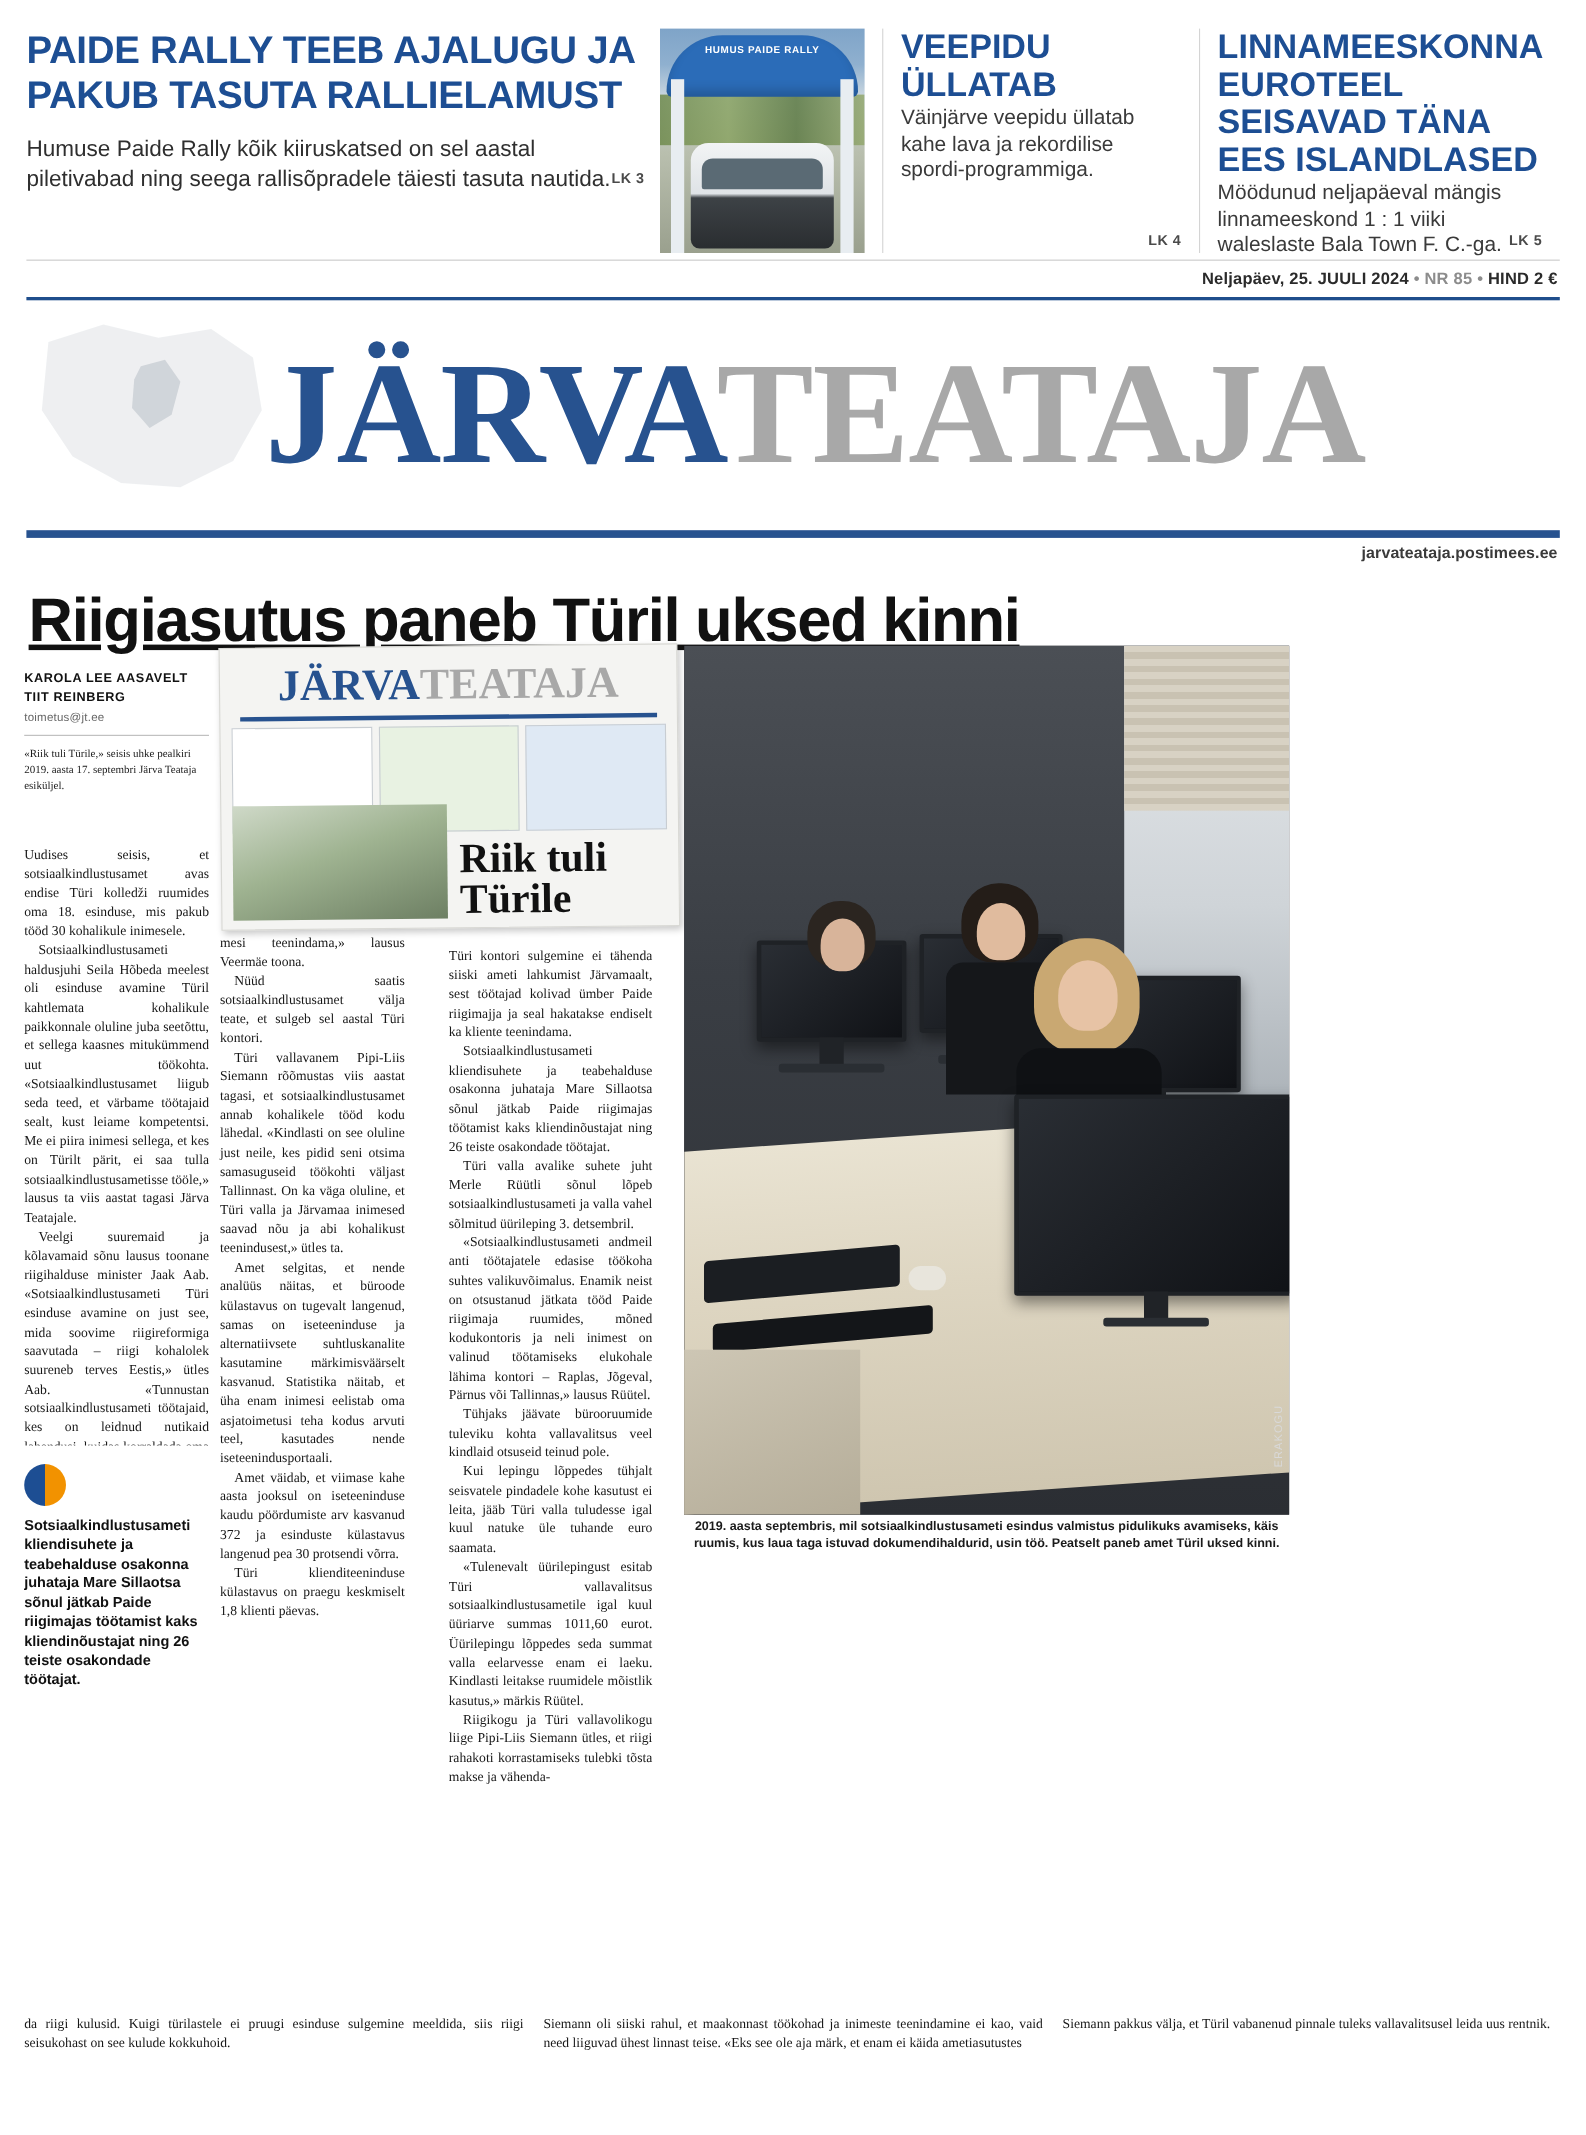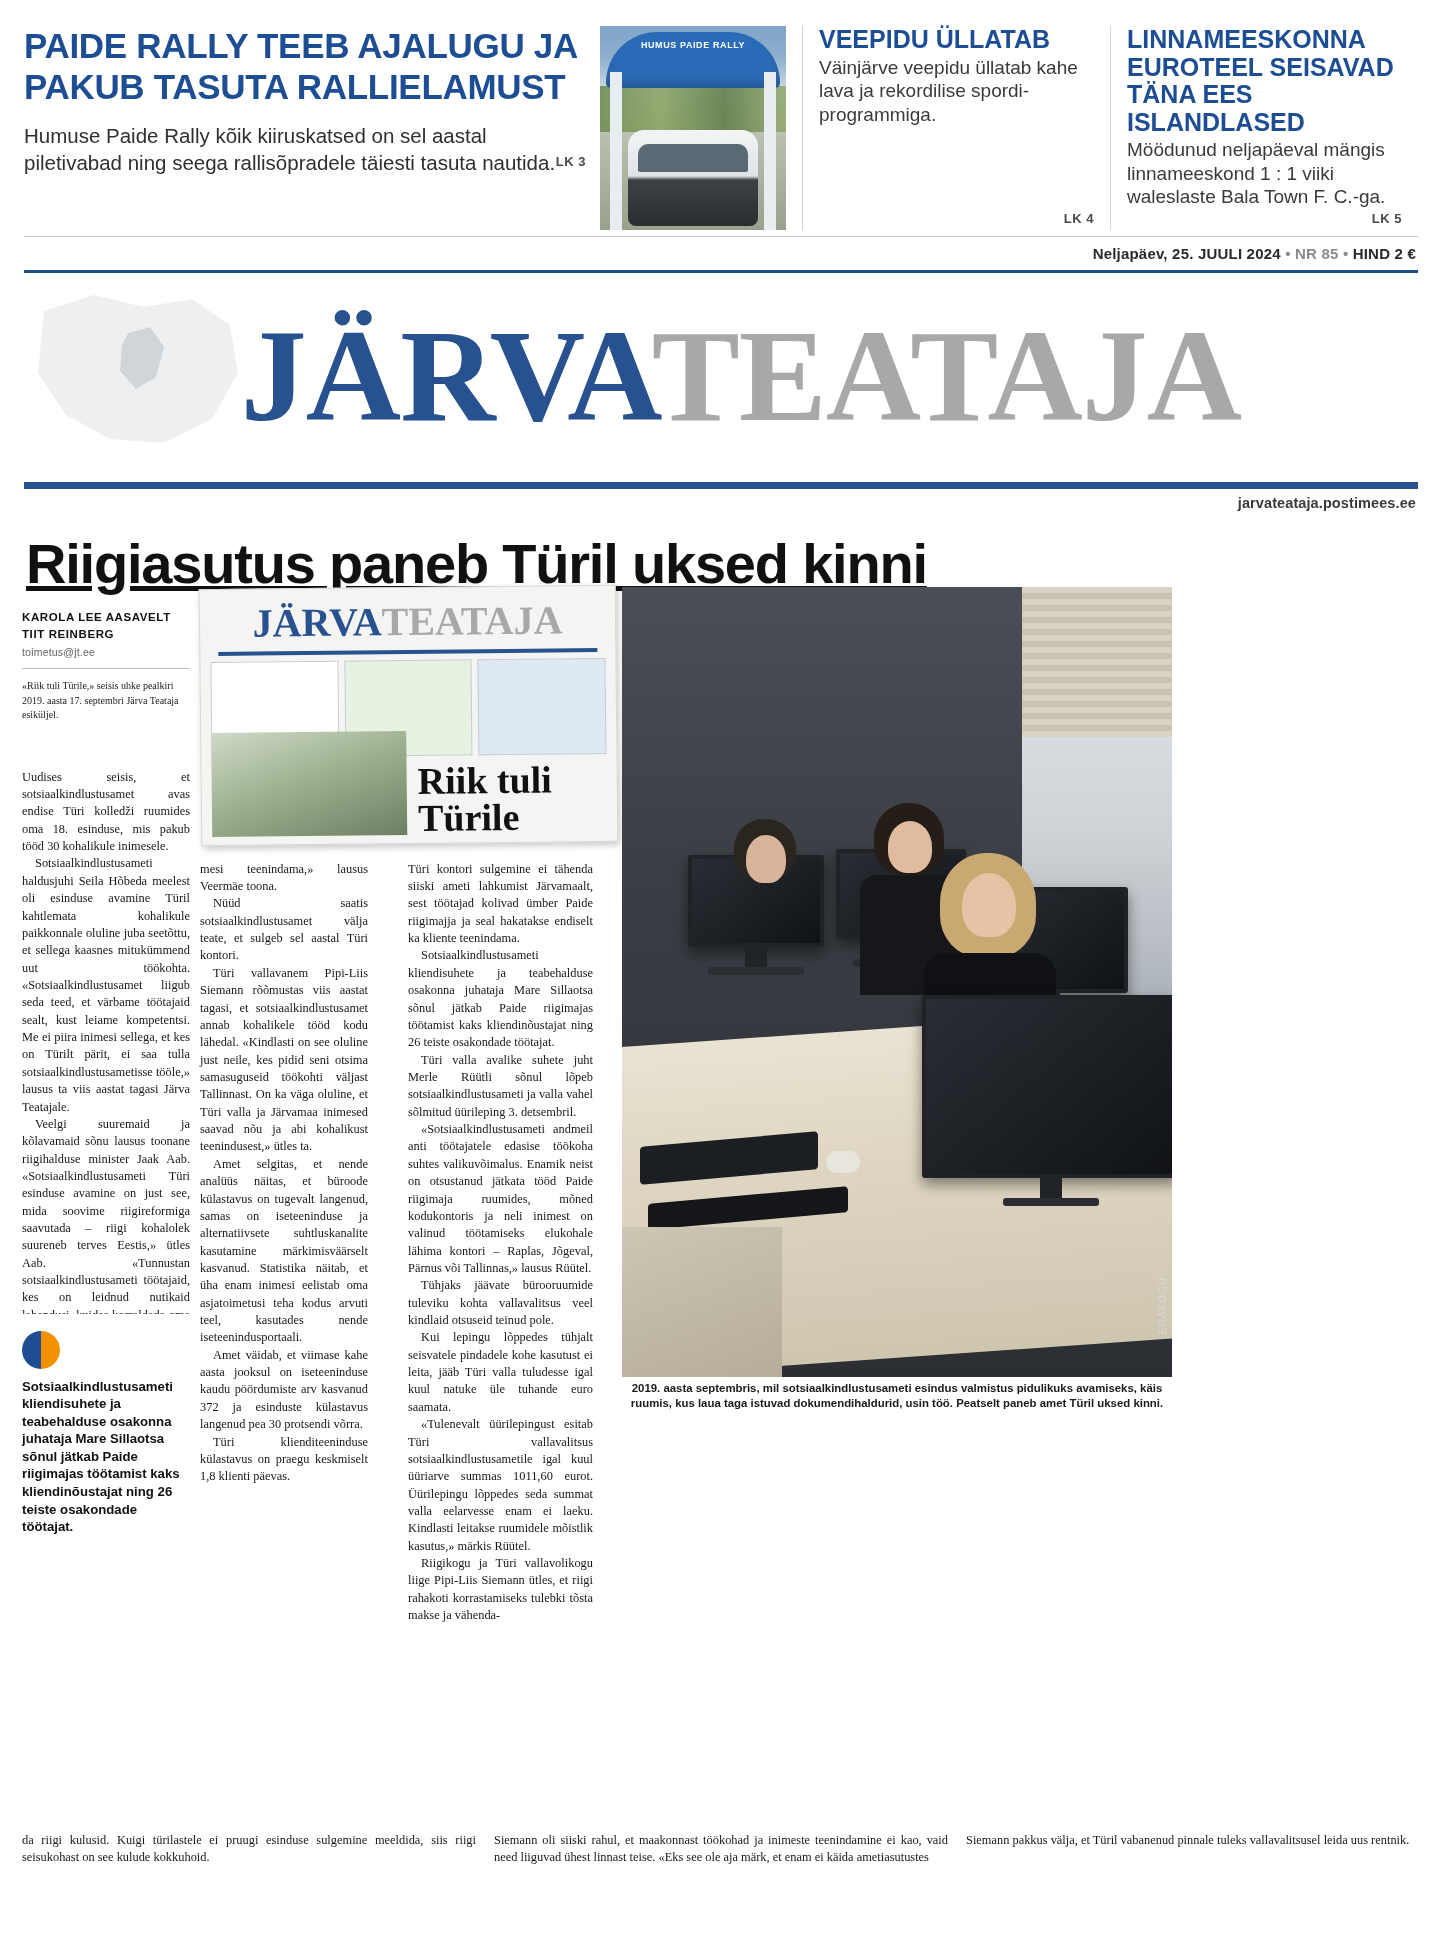--- a/index.html
+++ b/index.html
@@ -74,21 +74,21 @@
     background:linear-gradient(90deg,#6f8a4d,#8aa362,#5d7a43,#94a86e);
     opacity:.85;
   }
   .teaser-col{
     flex:1;padding:0 16px;box-sizing:border-box;
     border-left:1px solid #d4d4d4;
     position:relative;
   }
   .teaser-col h3{
     margin:0 0 2px 0;
-    font-size:25px;line-height:1.1;font-weight:bold;color:#1d4e93;
+    font-size:31px;line-height:1.1;font-weight:bold;color:#1d4e93;
   }
   .teaser-col p{
     margin:0;font-size:19px;line-height:1.24;color:#3a3a3a;
   }
   .teaser-col .lk-right{position:absolute;right:16px;bottom:4px;float:none;}
 
   
   .rule-thin{height:1px;background:#c9c9c9;margin:0 24px;}
   .dateline{
     text-align:right;padding:8px 26px 6px 0;
@@ -345,21 +345,21 @@
       </div>
       <div class="iphoto"></div>
       <div class="ihead">Riik tuli Türile</div>
     </div>
 
     <div class="pullbox">
       <div class="logo"></div>
       <div class="txt">Sotsiaalkindlustusameti kliendisuhete ja teabehalduse osakonna juhataja Mare Sillaotsa sõnul jätkab Paide riigimajas töötamist kaks kliendinõustajat ning 26 teiste osakondade töötajat.</div>
     </div>
 
-    <div class="colwrap col" style="left:178px;top:252px;width:168px;height:900px;">
+    <div class="colwrap col" style="left:178px;top:240px;width:168px;height:900px;">
       <p class="first">mesi teenindama,» lausus Veermäe toona.</p>
       <p>Nüüd saatis sotsiaalkindlustusamet välja teate, et sulgeb sel aastal Türi kontori.</p>
       <p>Türi vallavanem Pipi-Liis Siemann rõõmustas viis aastat tagasi, et sotsiaalkindlustusamet annab kohalikele tööd kodu lähedal. «Kindlasti on see oluline just neile, kes pidid seni otsima samasuguseid töökohti väljast Tallinnast. On ka väga oluline, et Türi valla ja Järvamaa inimesed saavad nõu ja abi kohalikust teenindusest,» ütles ta.</p>
       <p>Amet selgitas, et nende analüüs näitas, et büroode külastavus on tugevalt langenud, samas on iseteeninduse ja alternatiivsete suhtluskanalite kasutamine märkimisväärselt kasvanud. Statistika näitab, et üha enam inimesi eelistab oma asjatoimetusi teha kodus arvuti teel, kasutades nende iseteenindusportaali.</p>
       <p>Amet väidab, et viimase kahe aasta jooksul on iseteeninduse kaudu pöördumiste arv kasvanud 372 ja esinduste külastavus langenud pea 30 protsendi võrra.</p>
       <p>Türi klienditeeninduse külastavus on praegu keskmiselt 1,8 klienti päevas.</p>
     </div>
 
     <div class="colwrap col" style="left:0px;top:160px;width:168px;height:545px;overflow:hidden;">
       <p class="first">Uudises seisis, et sotsiaalkindlustusamet avas endise Türi kolledži ruumides oma 18. esinduse, mis pakub tööd 30 kohalikule inimesele.</p>

